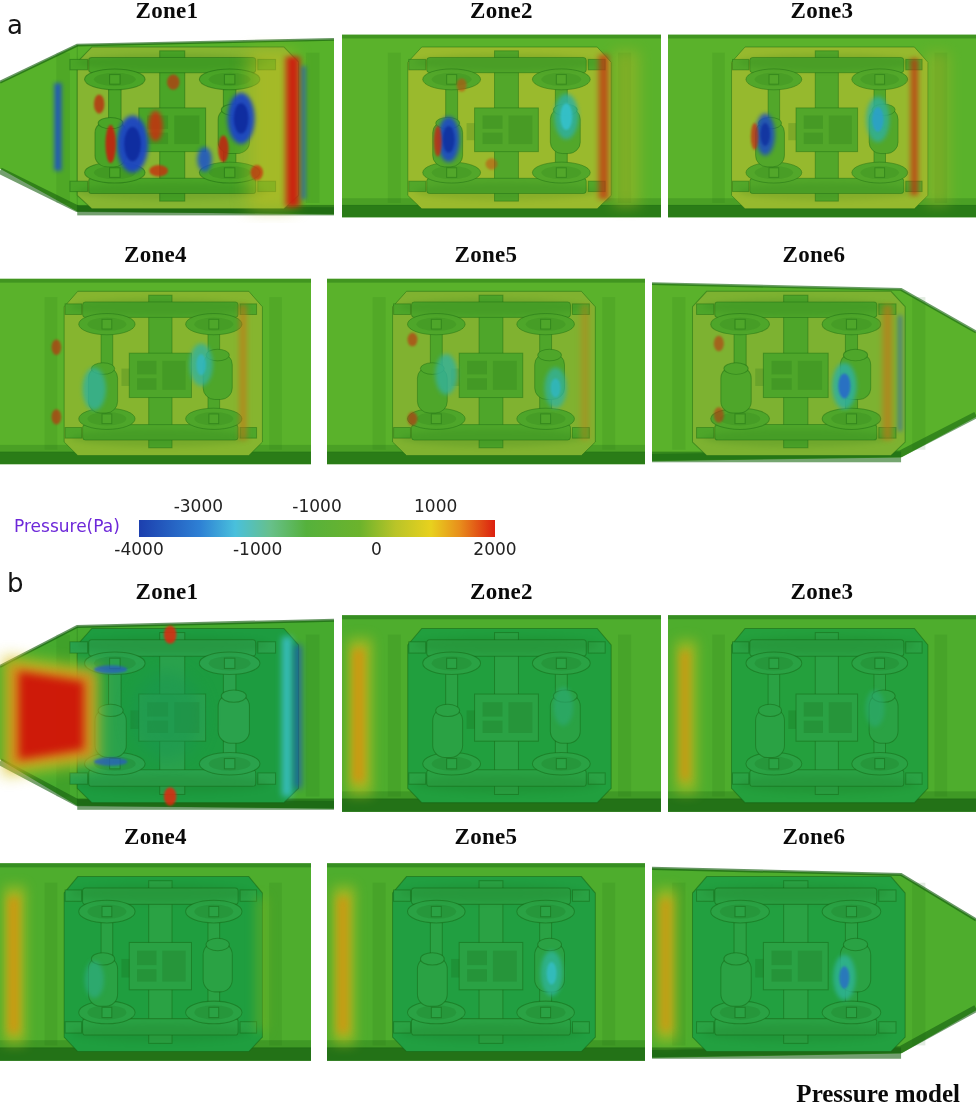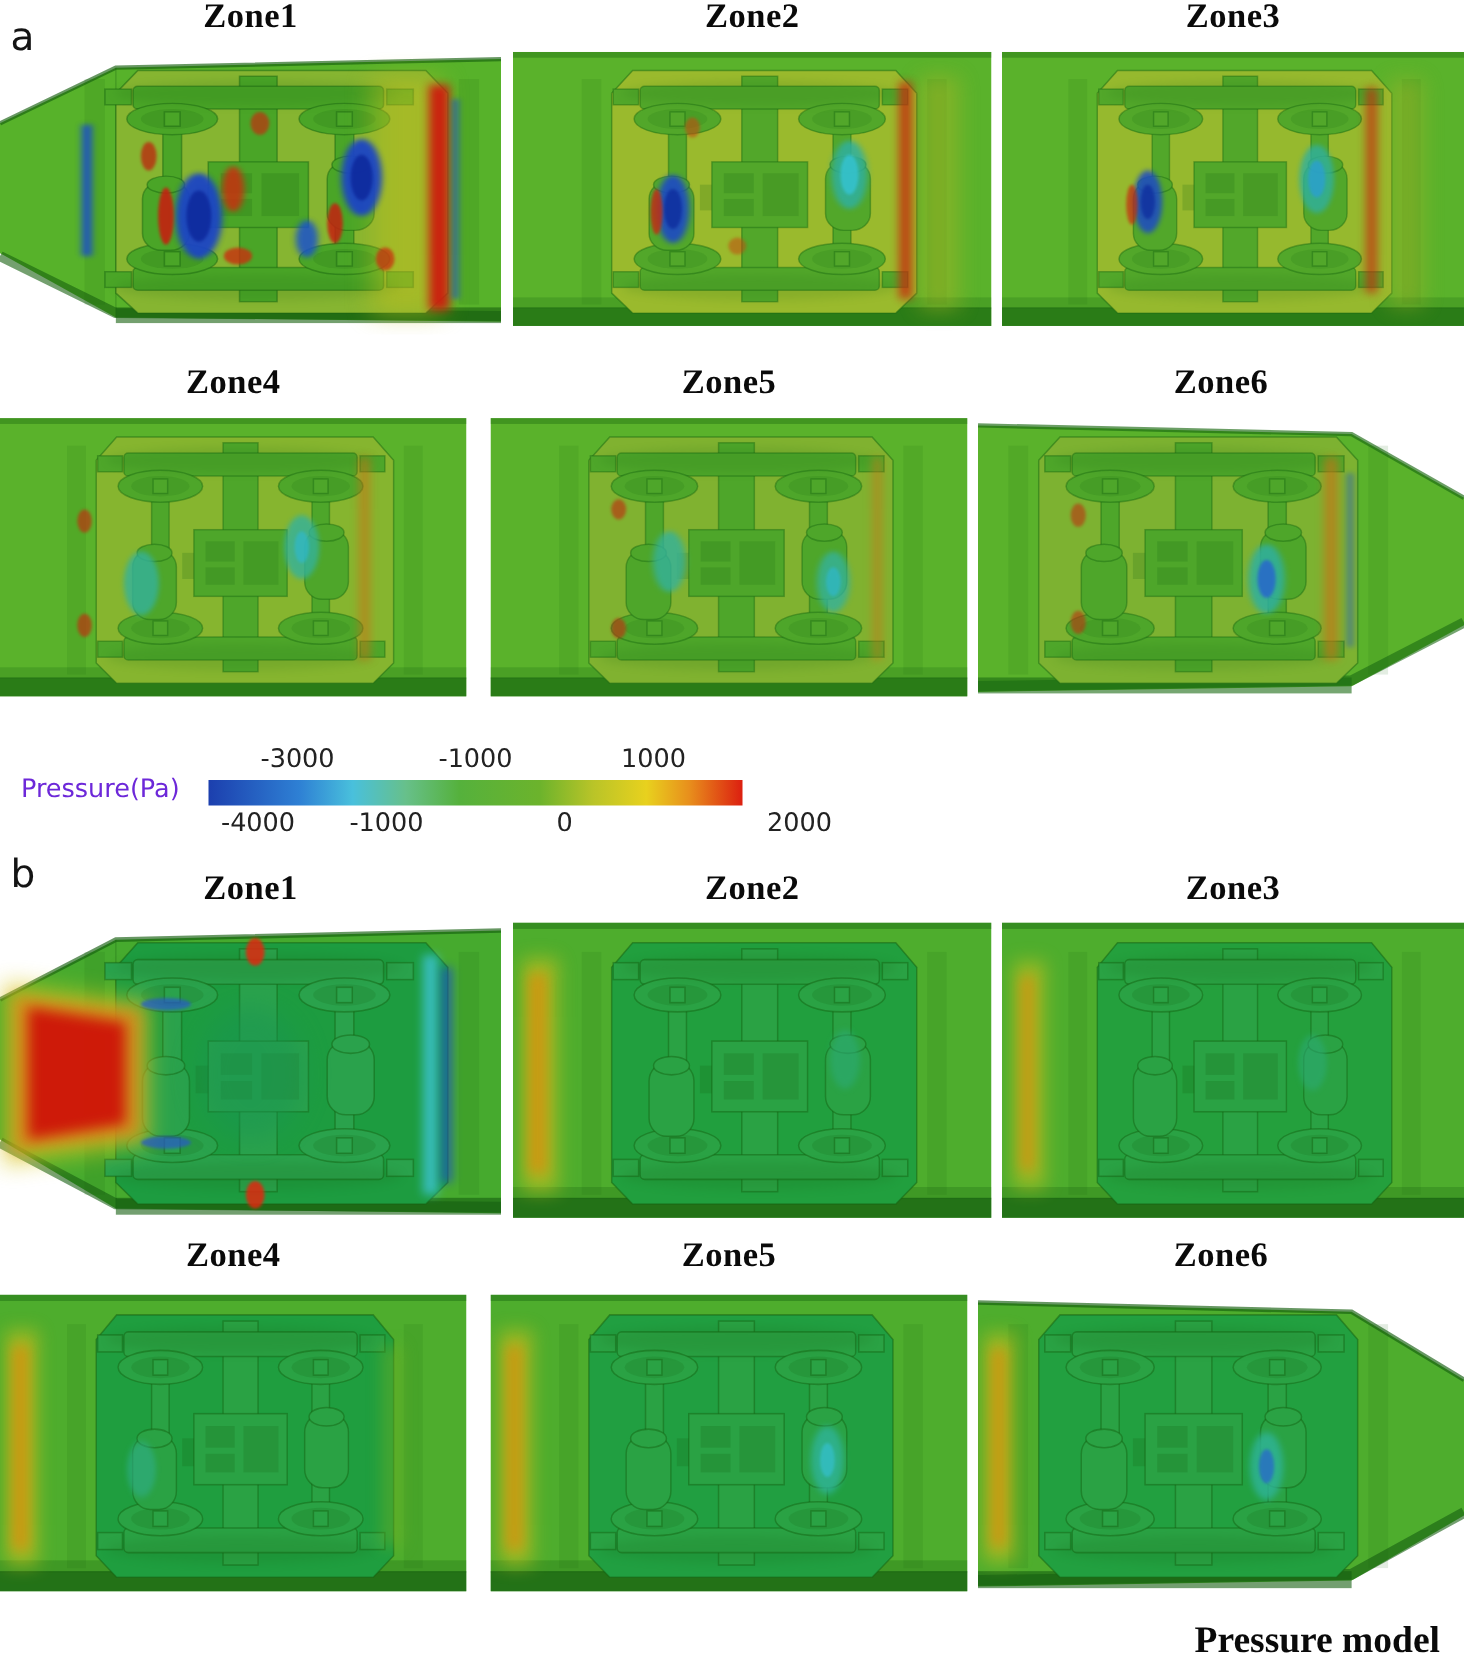--- a/index.html
+++ b/index.html
@@ -639,21 +639,21 @@
 
   <div class="cb">
     <span class="cb-label">Pressure(Pa)</span>
     <div class="cb-ticks top" id="cb-top">
         <span class="cb-tick" style="left: 16.67%;">-3000</span>
         <span class="cb-tick" style="left: 50%;">-1000</span>
         <span class="cb-tick" style="left: 83.33%;">1000</span>
       </div>
     <div class="cb-bar" id="cb-bar" style="background: linear-gradient(90deg, rgb(28, 63, 174) 0%, rgb(46, 128, 212) 17%, rgb(73, 192, 220) 27%, rgb(103, 192, 138) 37%, rgb(85, 177, 60) 47%, rgb(108, 179, 44) 62%, rgb(185, 196, 40) 72%, rgb(232, 209, 30) 82%, rgb(232, 143, 28) 90%, rgb(220, 31, 16) 100%);"></div>
     <div class="cb-ticks bot" id="cb-bot">
-        <span class="cb-tick" style="left: 0%; margin-left: 33px;">-4000</span>
+        <span class="cb-tick" style="left: 0%;">-4000</span>
         <span class="cb-tick" style="left: 33.33%;">-1000</span>
         <span class="cb-tick" style="left: 66.67%;">0</span>
-        <span class="cb-tick" style="left: 100%; margin-left: 38px;">2000</span>
+        <span class="cb-tick" style="left: 100%;">2000</span>
       </div>
   </div>
 
   <div class="caption" style="top:1080px;">Pressure model</div>
 </div>
 
 </body></html>

